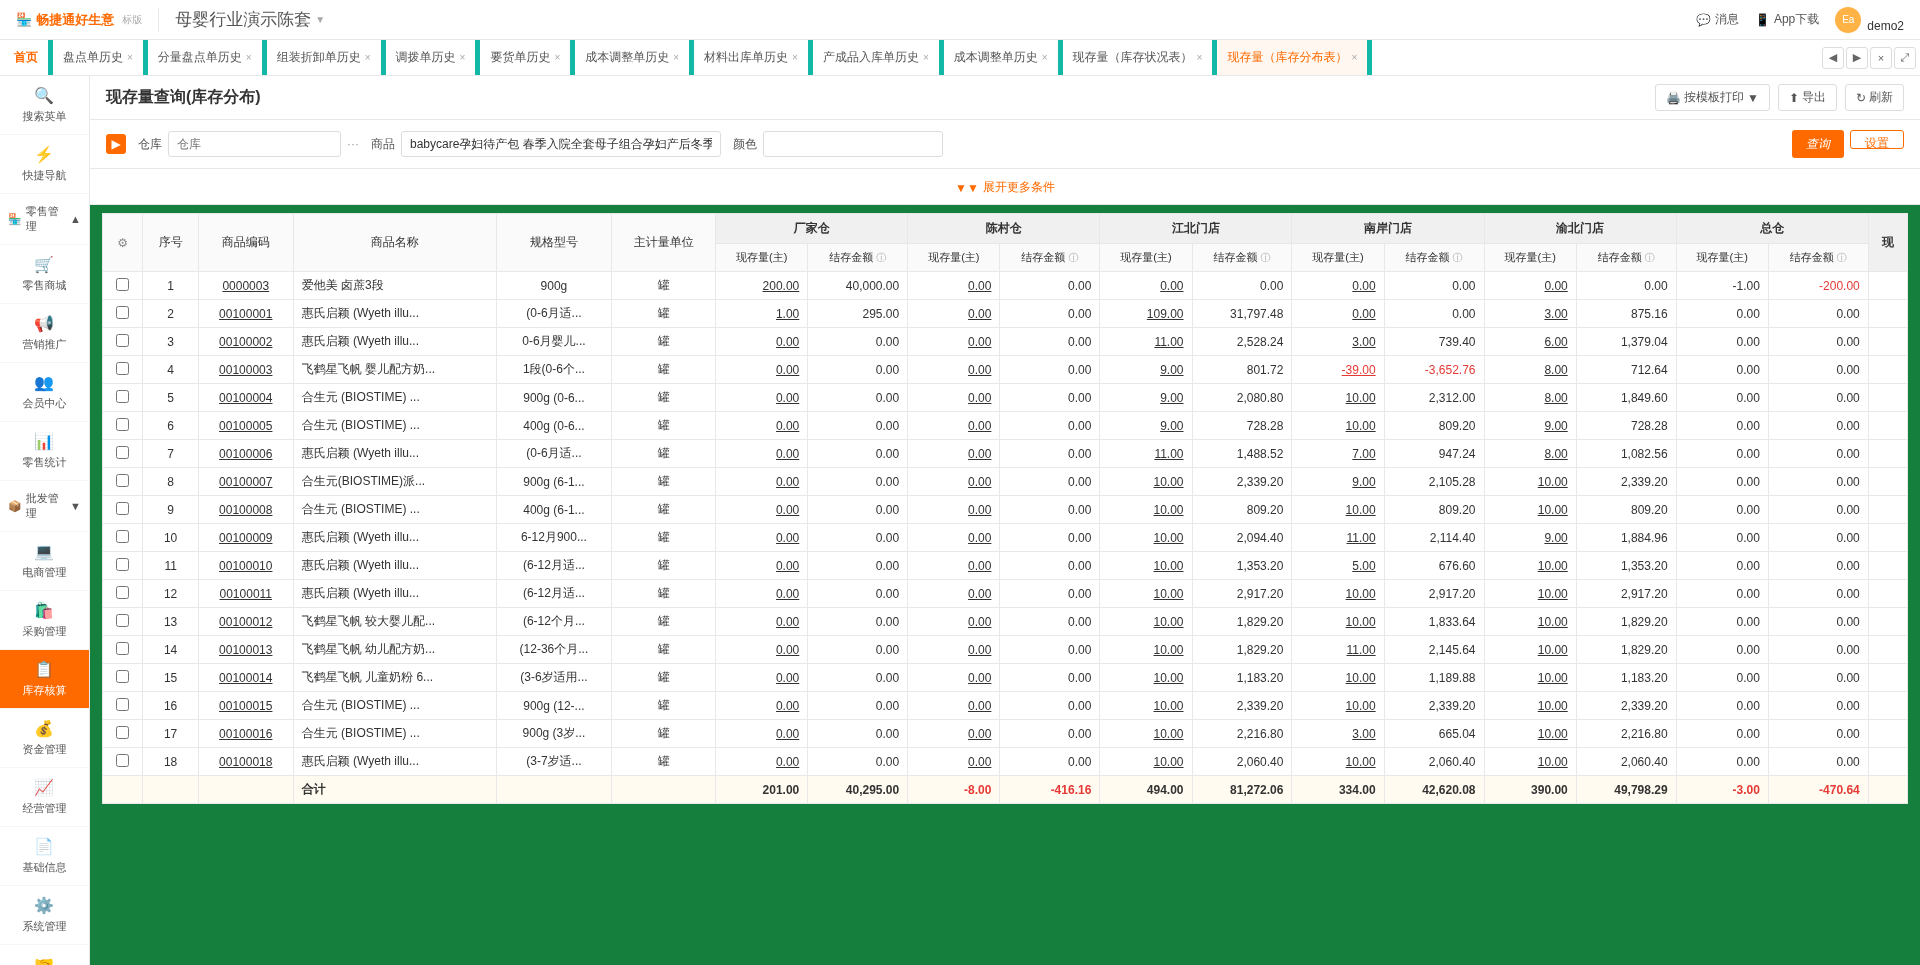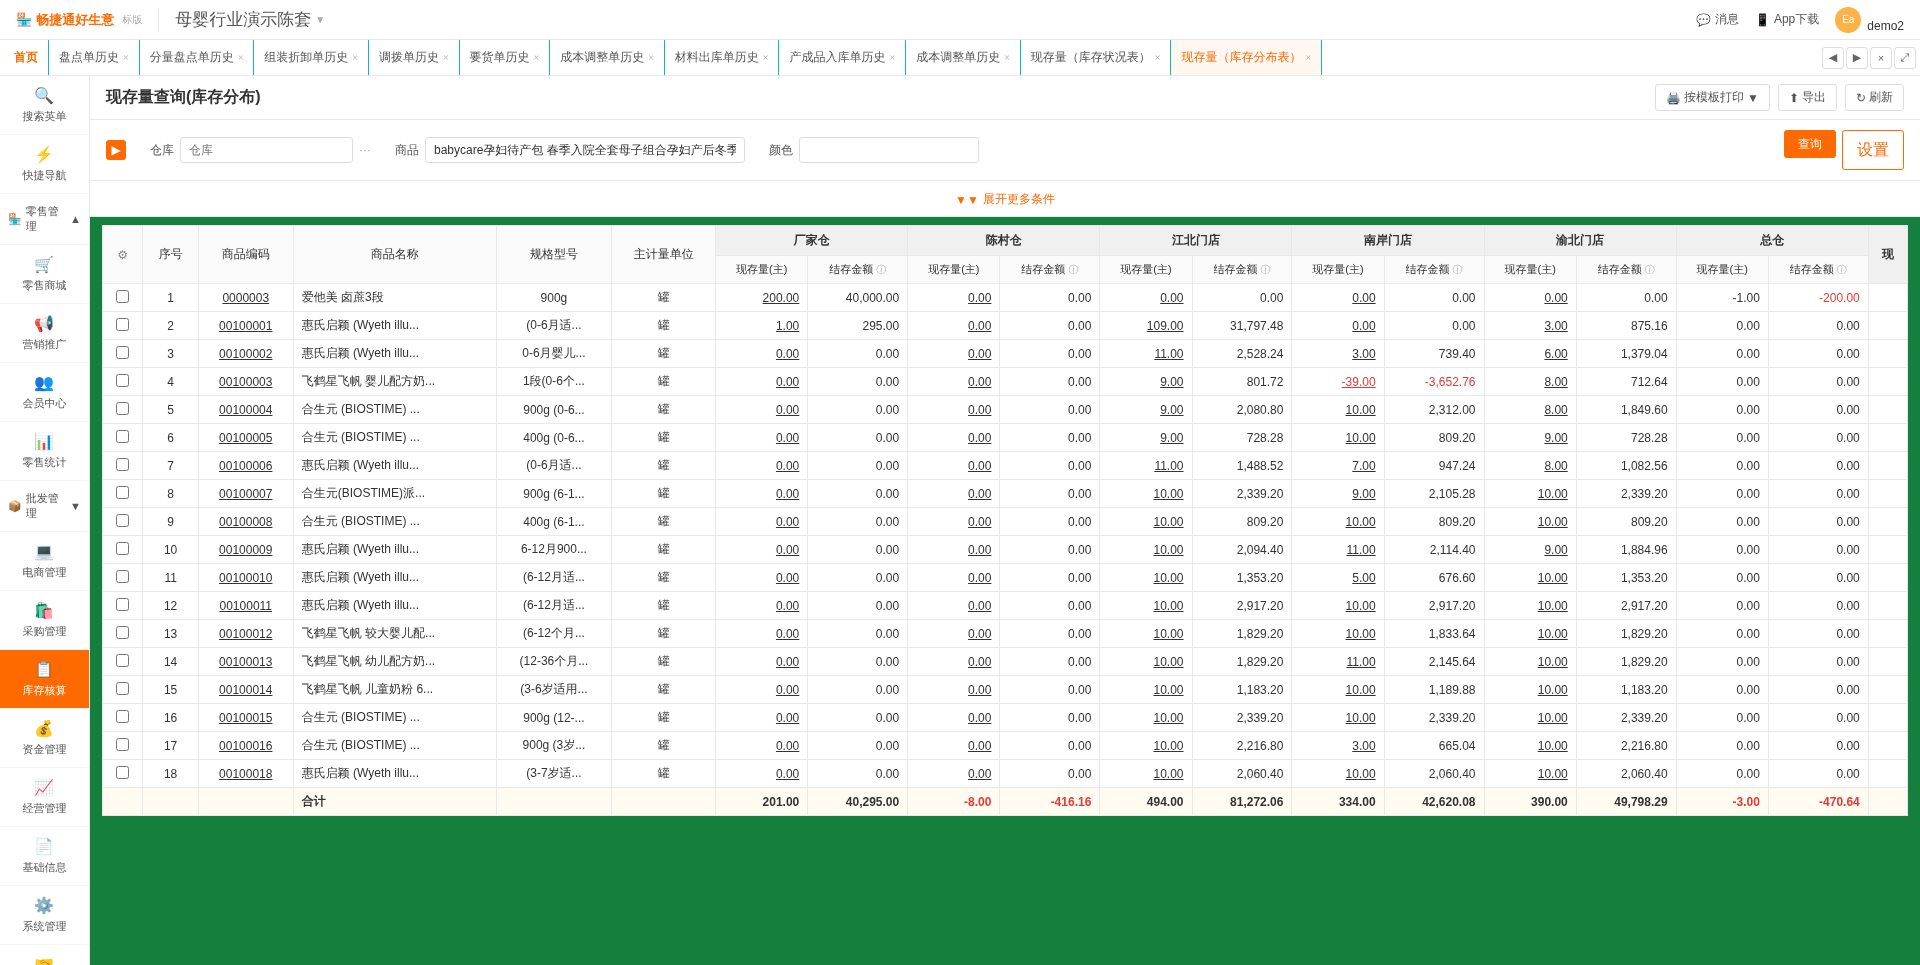--- a/index.html
+++ b/index.html
@@ -19,21 +19,21 @@
 
     
     .nav-tabs {
       display: flex; align-items: center; background: #fff; height: 36px;
       border-bottom: 1px solid #e8e8e8; overflow: hidden;
       padding: 0 4px;
     }
     .nav-tab {
       display: flex; align-items: center; padding: 0 10px; height: 36px;
       cursor: pointer; white-space: nowrap; font-size: 12px; color: #555;
-      border-right: 1px solid #14b8a6; gap: 4px; font-family: Liberation Serif, serif;
+      border-right: 5px solid #14b8a6; gap: 4px;
     }
     .nav-tab.active { color: #ff6a00; background: #fff7f0; }
     .nav-tab .close-x { color: #aaa; cursor: pointer; font-size: 10px; }
     .nav-tab-home { color: #ff6a00; font-weight: bold; }
     .nav-arrows { display: flex; align-items: center; gap: 2px; margin-left: auto; }
     .nav-arrow-btn { width: 22px; height: 22px; border: 1px solid #ddd; border-radius: 3px; display: flex; align-items: center; justify-content: center; cursor: pointer; color: #666; font-size: 11px; }
 
     
     .layout { display: flex; height: calc(965px - 76px); }
     .sidebar { width: 90px; background: #fff; border-right: 1px solid #e8e8e8; display: flex; flex-direction: column; overflow-y: auto; }
@@ -53,27 +53,27 @@
     .page-title { font-size: 16px; font-weight: bold; color: #333; }
     .page-header-actions { display: flex; align-items: center; gap: 8px; }
     .btn-outline { border: 1px solid #ddd; background: #fff; padding: 4px 10px; border-radius: 3px; cursor: pointer; font-size: 12px; color: #555; display: flex; align-items: center; gap: 4px; }
 
     
     .filter-bar {
       background: #fff; padding: 10px 16px; border-bottom: 1px solid #e8e8e8;
       display: flex; align-items: center; gap: 12px; flex-wrap: wrap;
     }
     .filter-toggle { background: #ff6a00; color: #fff; border: none; width: 20px; height: 20px; border-radius: 3px; cursor: pointer; font-size: 12px; display: flex; align-items: center; justify-content: center; }
-    .filter-field { display: flex; align-items: center; gap: 6px; margin-left: 12px; }
+    .filter-field { display: flex; align-items: center; gap: 6px; }
     .filter-label { color: #555; white-space: nowrap; }
     .filter-input { border: 1px solid #ddd; border-radius: 3px; padding: 3px 8px; font-size: 12px; height: 26px; min-width: 80px; }
     .filter-input-wide { min-width: 320px; color: #333; }
     .filter-dots { color: #999; }
-    .btn-search { background: #ff6a00; color: #fff; border: none; padding: 4px 14px; border-radius: 3px; cursor: pointer; font-size: 12px; height: 28px; }
-    .btn-setting { border: 1px solid #ff6a00; color: #ff6a00; background: #fff; padding: 4px 14px; border-radius: 3px; cursor: pointer; font-size: 16px; height: 40px; }
+    .btn-search { background: #ff6a00; color: #fff; border: none; padding: 4px 14px; border-radius: 3px; cursor: pointer; font-size: 12px; height: 28px; font-style: italic; }
+    .btn-setting { border: 1px solid #ff6a00; color: #ff6a00; background: #fff; padding: 4px 14px; border-radius: 3px; cursor: pointer; font-size: 12px; height: 19px; }
     .expand-more { display: flex; align-items: center; gap: 4px; color: #ff6a00; cursor: pointer; font-size: 12px; margin-top: 6px; }
 
     
     .table-container { flex: 1; overflow: auto; padding: 0 12px 12px; }
     .data-table { width: 100%; border-collapse: collapse; background: #fff; margin-top: 8px; font-size: 12px; }
     .data-table th { background: #fafafa; border: 1px solid #e8e8e8; padding: 6px 8px; text-align: center; white-space: nowrap; color: #333; font-weight: normal; position: sticky; top: 0; z-index: 2; }
     .data-table th.group-header { background: #f0f0f0; font-weight: bold; }
     .data-table td { border: 1px solid #e8e8e8; padding: 5px 8px; text-align: center; white-space: nowrap; }
     .data-table tr.total-row td { background: #fff9f0; font-weight: bold; }
     .data-table td.number { text-align: right; }

